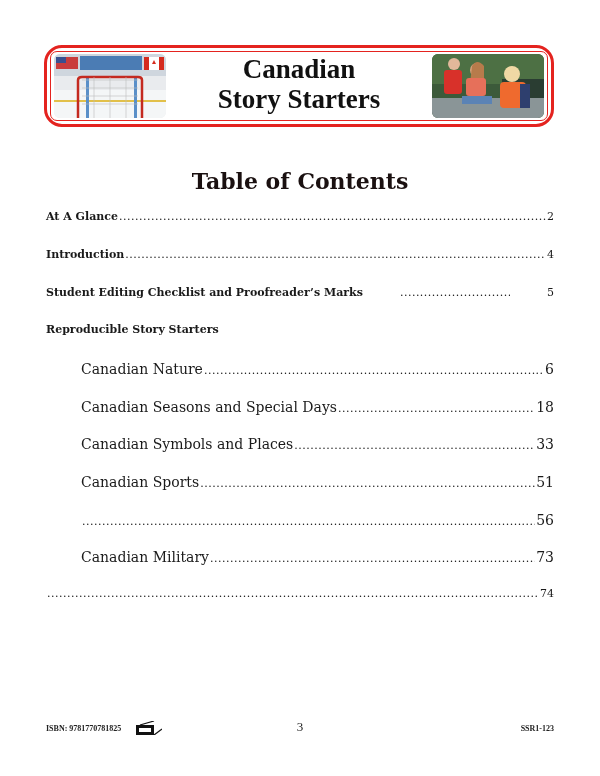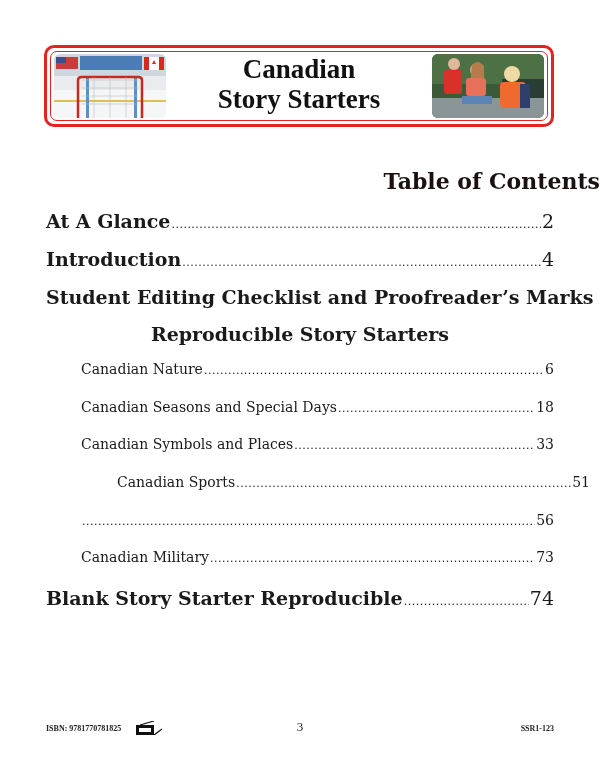--- a/index.html
+++ b/index.html
@@ -1,30 +1,30 @@
 <!DOCTYPE html>
 <html><head>
 <meta charset="utf-8">
 <style>
   html, body { margin:0; padding:0; }
   body { width:600px; height:776px; background:#ffffff; position:relative; overflow:hidden;
          font-family:"DejaVu Serif", "Liberation Serif", serif; color:#1a1a1a; }
   .banner { position:absolute; left:44px; top:45px; width:510px; height:82px;
-            border:3px solid #e4231f; border-radius:10px; box-sizing:border-box; background:#fff; }
+            border:3px solid #e4231f; border-radius:18px; box-sizing:border-box; background:#fff; }
   .banner-inner { position:absolute; left:3px; top:3px; right:3px; bottom:3px;
             border:1.5px solid #e4231f; border-radius:7px; }
   .pic { position:absolute; top:6px; height:64px; border-radius:6px; overflow:hidden; }
   .pic-left { left:7px; width:112px; }
   .pic-right { right:7px; width:112px; }
   .banner-title { position:absolute; left:120px; right:120px; top:6px; text-align:center;
             font-family:"Liberation Serif", serif; font-weight:bold; font-size:27px; line-height:30px; color:#111; }
-  .toc-title { position:absolute; left:0; width:600px; top:168px; text-align:right;
+  .toc-title { position:absolute; left:0; width:600px; top:168px; text-align:center;
             font-family:"DejaVu Serif", serif; font-weight:bold; font-size:22px; color:#1a1010; }
   .row { position:absolute; left:46px; width:508px; display:flex; align-items:baseline; font-size:13.5px; }
-  .row.bold { font-weight:bold; font-size:19px; }
+  .row.bold { font-weight:bold; font-size:11px; }
   .row.sub { left:81px; width:473px; font-weight:normal; font-size:14px; }
   .row .label { white-space:nowrap; }
   .row .leader { flex:1; overflow:hidden; white-space:nowrap; margin:0 1px; font-weight:normal; letter-spacing:0.5px; font-size:11px; }
   .row .leader::after { content:"................................................................................................................................................................................................................"; }
   .row .page { white-space:nowrap; font-weight:normal; }
   .footer { position:absolute; top:724px; font-family:"Liberation Serif", serif; font-size:8px; font-weight:bold; color:#222; }
   .pagenum { position:absolute; top:719px; left:0; width:600px; text-align:center; font-family:"Liberation Serif", serif; font-size:13px; color:#222; }
 </style>
 </head>
 <body>
@@ -83,54 +83,53 @@
 <div class="row bold" style="top:248px;text-align:center;">
   <span class="label">Introduction</span>
   <span class="leader"></span>
   <span class="page">4</span>
 </div>
 <div class="row bold" style="top:286px;gap:36px;">
   <span class="label">Student Editing Checklist and Proofreader’s Marks</span>
   <span class="leader"></span>
   <span class="page">5</span>
 </div>
-<div class="row bold" style="top:323px;justify-content:center;">
+<div class="row bold" style="top:323px;">
   <span class="label">Reproducible Story Starters</span>
 </div>
 <div class="row sub" style="top:361px;">
   <span class="label">Canadian Nature</span>
   <span class="leader"></span>
   <span class="page">6</span>
 </div>
 <div class="row sub" style="top:399px;">
   <span class="label">Canadian Seasons and Special Days</span>
   <span class="leader"></span>
   <span class="page">18</span>
 </div>
 <div class="row sub" style="top:436px;">
   <span class="label">Canadian Symbols and Places</span>
   <span class="leader"></span>
   <span class="page">33</span>
 </div>
-<div class="row sub" style="top:474px;margin-left:36px;">
+<div class="row sub" style="top:474px;">
   <span class="label">Canadian Sports</span>
   <span class="leader"></span>
   <span class="page">51</span>
 </div>
 <div class="row sub" style="top:512px;">
   <span class="leader"></span>
   <span class="page">56</span>
 </div>
 <div class="row sub" style="top:549px;">
   <span class="label">Canadian Military</span>
   <span class="leader"></span>
   <span class="page">73</span>
 </div>
 <div class="row bold" style="top:587px;">
-  <span class="label">Blank Story Starter Reproducible</span>
   <span class="leader"></span>
   <span class="page">74</span>
 </div>
 
 <div class="footer" style="left:46px;">ISBN: 9781770781825</div>
 <div style="position:absolute; left:136px; top:720px;">
   <svg width="26" height="14" viewBox="0 0 26 14">
     <rect x="0" y="4" width="18" height="10" fill="#111"></rect>
     <rect x="3" y="7" width="12" height="4" fill="#fff"></rect>
     <line x1="4" y1="4" x2="18" y2="0" stroke="#111" stroke-width="1.2"></line>

